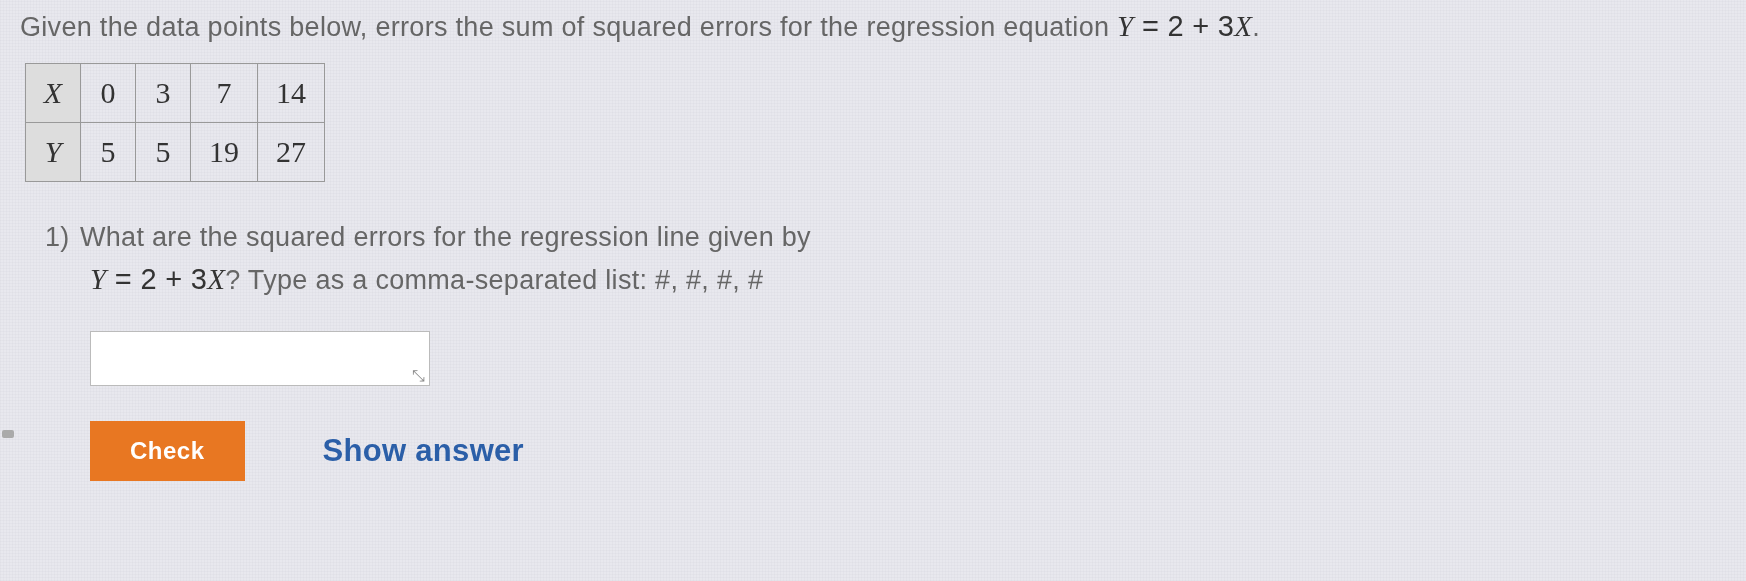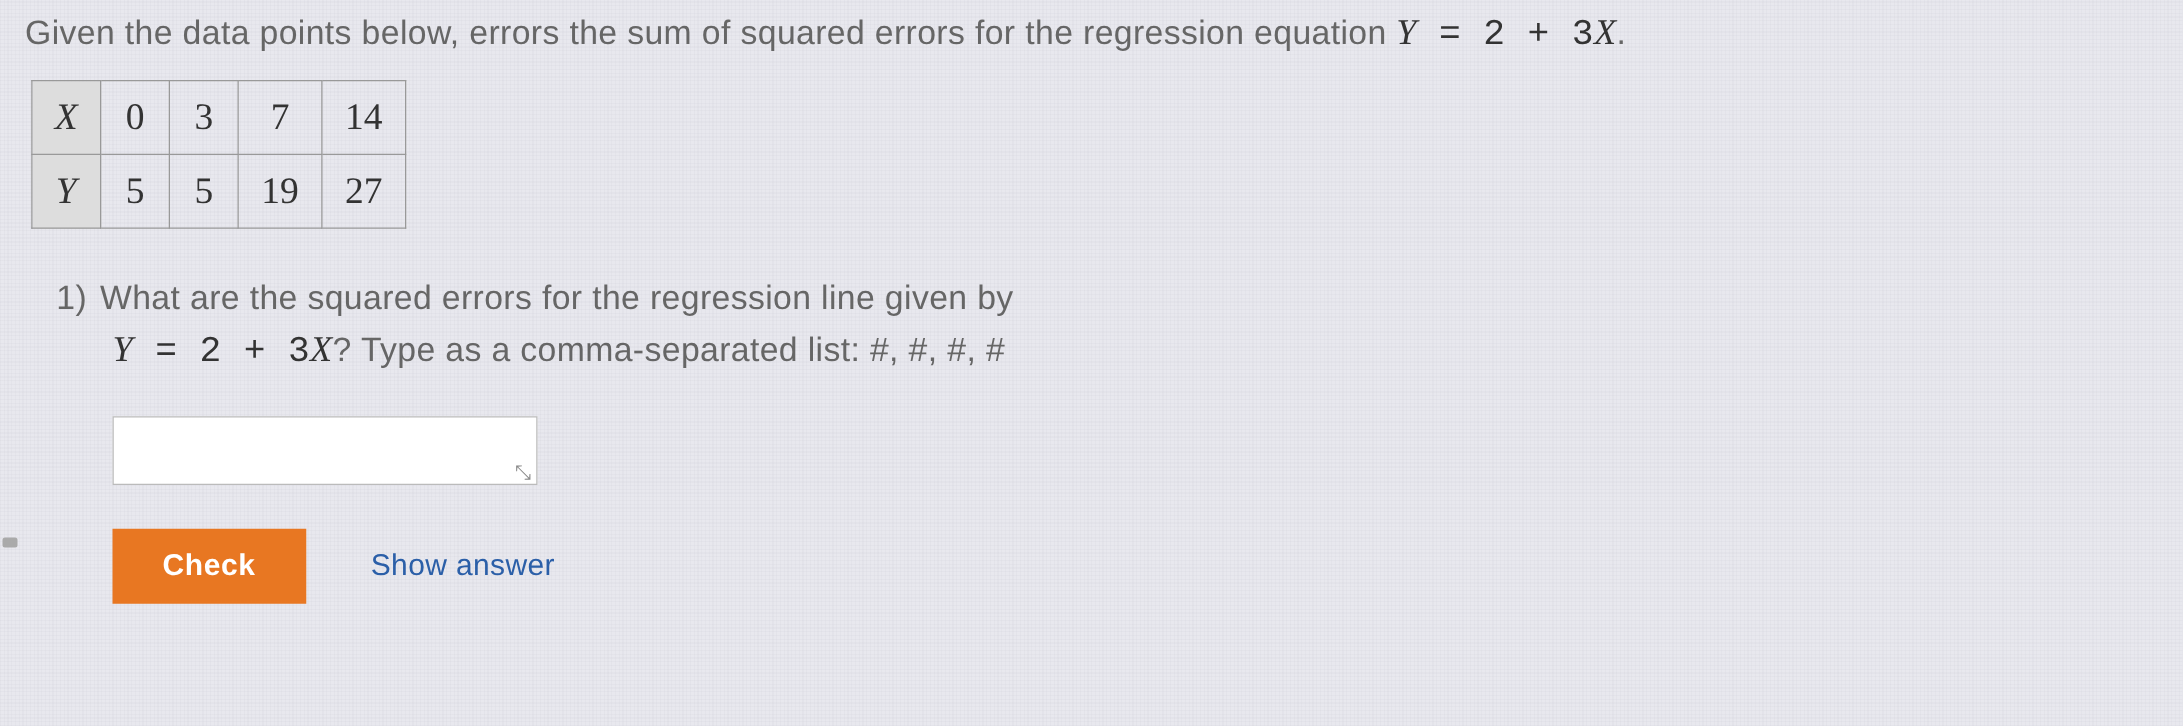--- a/index.html
+++ b/index.html
@@ -24,21 +24,21 @@
       margin-bottom: 20px;
       letter-spacing: 0.3px;
     }
     .math-var {
       font-family: 'Times New Roman', serif;
       font-style: italic;
       font-size: 29px;
       color: #333;
     }
     .math-expr {
-      font-family: Liberation Mono, monospace;
+      font-family: Liberation Sans, sans-serif;
       font-size: 29px;
       color: #333;
     }
     table.data-table {
       border-collapse: collapse;
       margin-bottom: 35px;
       margin-left: 5px;
     }
     table.data-table td {
       border: 1px solid #999;
@@ -92,38 +92,38 @@
       margin-top: 35px;
       font-size: 16px;
       color: #888;
       pointer-events: none;
     }
     .button-row {
       display: flex;
       align-items: center;
       margin-top: 35px;
       margin-left: 70px;
-      gap: 52px;
+      gap: 78px;
     }
     .check-btn {
       background: #e87722;
       color: #fff;
       border: none;
       padding: 16px 40px;
       font-size: 24px;
       font-weight: bold;
       cursor: pointer;
       letter-spacing: 0.5px;
     }
     .show-answer-btn {
       background: none;
       border: none;
       color: #2b5fa8;
-      font-size: 24px;
-      font-weight: normal;
+      font-size: 31px;
+      font-weight: bold;
       cursor: pointer;
       letter-spacing: 0.3px;
     }
     .dot-marker {
       position: absolute;
       left: 2px;
       top: 430px;
       width: 12px;
       height: 8px;
       background: #aaa;

